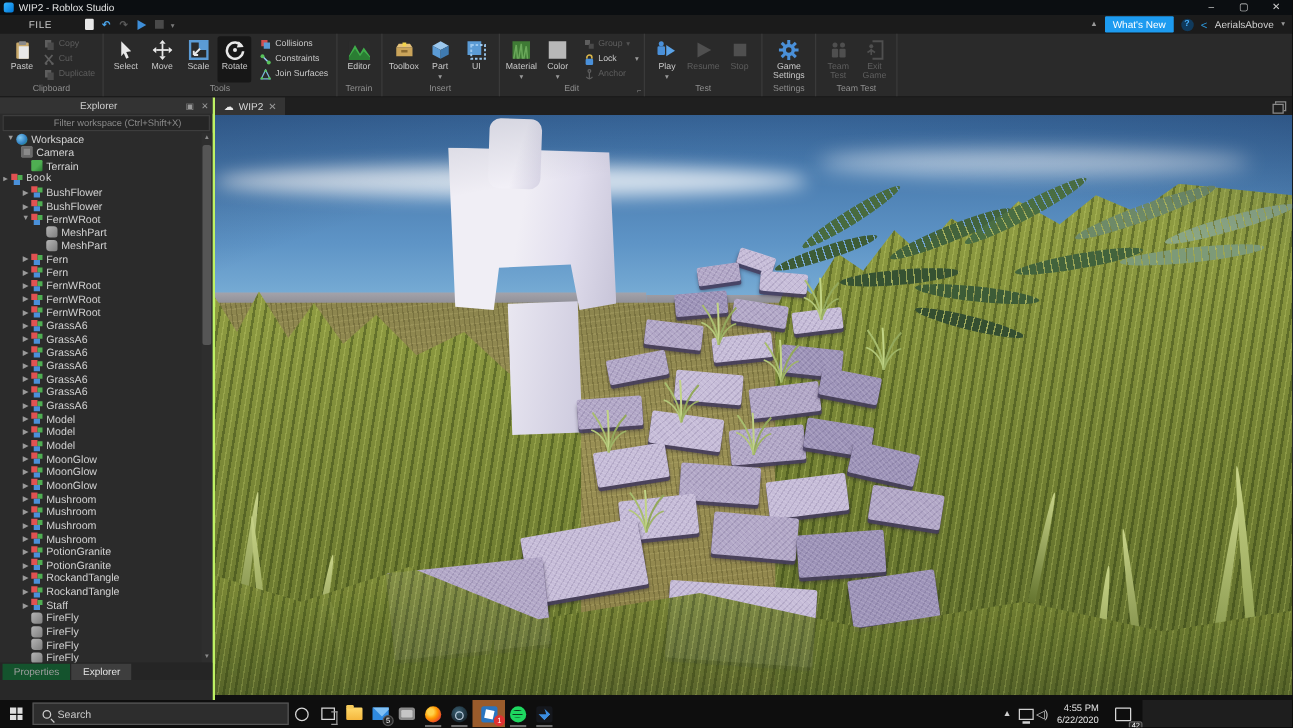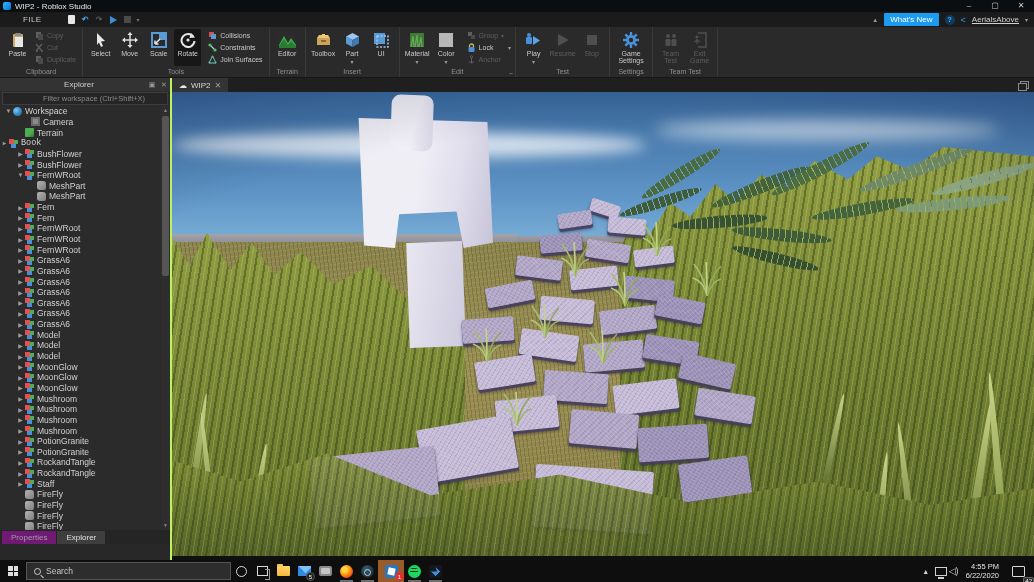--- a/index.html
+++ b/index.html
@@ -30,21 +30,21 @@
   .qa-caret { color:#7a7a7a; font-size:6px; }
   .mtab { padding:0 10px; display:flex; align-items:center; letter-spacing:.4px; position:relative; }
   .mtab.active { background:#2d2d2d; color:#ffffff; }
   .mtab.active::after { content:""; position:absolute; left:0; right:0; bottom:0; height:2px; background:#35b5ff; }
   .menu-right { margin-left:auto; display:flex; align-items:center; gap:6px; padding-right:6px; }
   .collapse-caret { color:#9a9a9a; font-size:6px; }
   .whatsnew { background:#1d9bf0; color:#fff; padding:2px 6px; border-radius:1px; font-size:8px; }
   .help-circle { width:10px; height:10px; border-radius:50%; background:#103a5c; color:#4ab3ff;
     display:flex; align-items:center; justify-content:center; font-size:7px; font-weight:bold; }
   .share-ic { color:#2e9fe6; font-size:9px; }
-  .username { color:#d0d0d0;text-decoration:underline; }
+  .username { color:#d0d0d0; }
 
   
   .ribbon { position:absolute; top:27px; left:0; right:0; height:51px; background:#2a2a2a;
     display:flex; align-items:stretch; color:#c9c9c9; border-bottom:1px solid #171717; }
   .rgroup { position:relative; display:flex; flex-direction:column; padding:2px 4px 0 4px; border-right:1px solid #3a3a3a; }
   .rgroup-body { display:flex; flex:1; align-items:stretch; gap:2px; }
   .rgroup-label { height:11px; font-size:7px; color:#8f8f8f; text-align:center; line-height:11px; }
   .bigbtn { width:27px; display:flex; flex-direction:column; align-items:center; justify-content:flex-start;
     padding-top:3px; gap:2px; font-size:7px; color:#c9c9c9; text-align:center; border-radius:2px; }
   .bigbtn .lbl { line-height:1.05; }
@@ -70,21 +70,21 @@
     display:flex; align-items:center; padding:0 3px; }
   .filterbox span { font-size:7.5px; color:#8a8a8a; white-space:nowrap; overflow:hidden;margin-left:37px; }
   .tree { position:relative; flex:1; overflow:hidden; }
   .xrow { display:flex; align-items:center; height:10.65px; font-size:8.5px; color:#d2d2d2; white-space:nowrap; }
   .chev { width:9px; font-size:6px; color:#9a9a9a; text-align:center; flex:none; }
   .ticon { position:relative; width:9px; height:9px; margin-right:3px; flex:none; }
   .xscroll { position:absolute; top:0; right:0; bottom:0; width:9px; background:#2e2e2e; }
   .xscroll .arr { position:absolute; left:0; width:9px; height:9px; color:#8a8a8a; font-size:5px; text-align:center; line-height:9px; }
   .xscroll .thumb { position:absolute; left:1px; width:7px; top:10px; height:160px; background:#555; border-radius:2px; }
   .bottom-tabs { height:14px; background:#252525; display:flex; align-items:flex-end; gap:1px; padding-left:2px; }
-  .btab { padding:2px 9px; font-size:8px; color:#9f9f9f; background:#701a75; }
+  .btab { padding:2px 9px; font-size:8px; color:#9f9f9f; background:#14532d; }
   .btab.active { background:#3e3e3e; color:#e3e3e3; }
   .bottom-fill { height:16px; background:#282828; }
 
   
   .viewport { flex:1; display:flex; flex-direction:column; background:#1f1f1f; }
   .vtabbar { height:14px; background:#1f1f1f; display:flex; align-items:center; }
   .vtab { height:14px; display:flex; align-items:center; gap:4px; background:#343434; padding:0 7px; font-size:8px; color:#d8d8d8; }
   .vtab .cloud { color:#e8e8e8; font-size:8px; }
   .vtab .x { color:#9a9a9a; font-size:8px; }
   .float-ic { margin-left:auto; margin-right:5px; width:9px; height:8px; border:1px solid #8a8a8a; position:relative; }
@@ -133,21 +133,21 @@
 
   .figure-head { position:absolute; left:219px; top:3px; width:42px; height:56px; border-radius:9px;
     background:linear-gradient(105deg,#f2f0f7 55%,#d6d3e4); transform:rotate(2deg); }
   .figure-torso { position:absolute; left:181px; top:26px; width:140px; height:130px;
     background:linear-gradient(100deg,#f0eef5 45%,#e2dfee 70%,#c7c4d8);
     clip-path:polygon(4% 0,96% 3%,100% 96%,79% 100%,74% 72%,33% 74%,30% 100%,8% 98%); }
   .figure-leg { position:absolute; left:236px; top:150px; width:56px; height:105px;
     background:linear-gradient(100deg,#e9e7f1,#cdcade); transform:rotate(-2deg); }
 
   
-  .taskbar { position:absolute; left:0; bottom:0; width:1034px; height:22px; background:#0e0e0e;
+  .taskbar { position:absolute; left:0; bottom:0; width:914px; height:22px; background:#0e0e0e;
     display:flex; align-items:center; }
   .start { width:26px; height:22px; display:flex; align-items:center; justify-content:center; }
   .winlogo { width:10px; height:10px; display:grid; grid-template-columns:1fr 1fr; grid-template-rows:1fr 1fr; gap:1px; }
   .winlogo i { background:#dedede; }
   .searchbox { width:205px; height:18px; background:#2d2d2d; border:1px solid #555; display:flex; align-items:center; gap:5px; padding:0 7px; }
   .mag { width:7px; height:7px; border:1.3px solid #cfcfcf; border-radius:50%; position:relative; flex:none; }
   .mag::after { content:""; position:absolute; width:4px; height:1.3px; background:#cfcfcf; transform:rotate(45deg); left:5px; top:7px; }
   .search-text { color:#c8c8c8; font-size:8.5px; }
   .tb-ic { width:21px; height:22px; display:flex; align-items:center; justify-content:center; position:relative; flex:none; }
   .tb-ic.open::after { content:""; position:absolute; bottom:0; left:4px; right:4px; height:2px; background:#6d6d6d; }
@@ -558,21 +558,21 @@
       <div class="filterbox">
         <span>Filter workspace (Ctrl+Shift+X)</span>
       </div>
       <div class="tree" id="tree">
 
       <div class="xrow" style="padding-left: 4px;">
             <span class="chev">▼</span>
             <span class="ticon" style="border-radius: 50%; background: radial-gradient(circle at 35% 35%, rgb(126, 199, 240), rgb(47, 127, 192) 60%, rgb(42, 154, 74));"></span>
             <span>Workspace</span>
           </div>
-          <div class="xrow" style="padding-left: 22px;">
+          <div class="xrow" style="padding-left: 8px;">
             <span class="chev"></span>
             <span class="ticon" style="background: rgb(138, 138, 138); border-radius: 1px; box-shadow: rgb(106, 106, 106) 0px 0px 0px 2px inset;"></span>
             <span>Camera</span>
           </div>
           <div class="xrow" style="padding-left: 16px;">
             <span class="chev"></span>
             <span class="ticon" style="background: linear-gradient(135deg, rgb(79, 174, 82) 55%, rgb(42, 125, 51)); border-radius: 1px;"></span>
             <span>Terrain</span>
           </div>
           <div class="xrow" style="padding-left: 0; font-family: Liberation Mono, monospace;">

